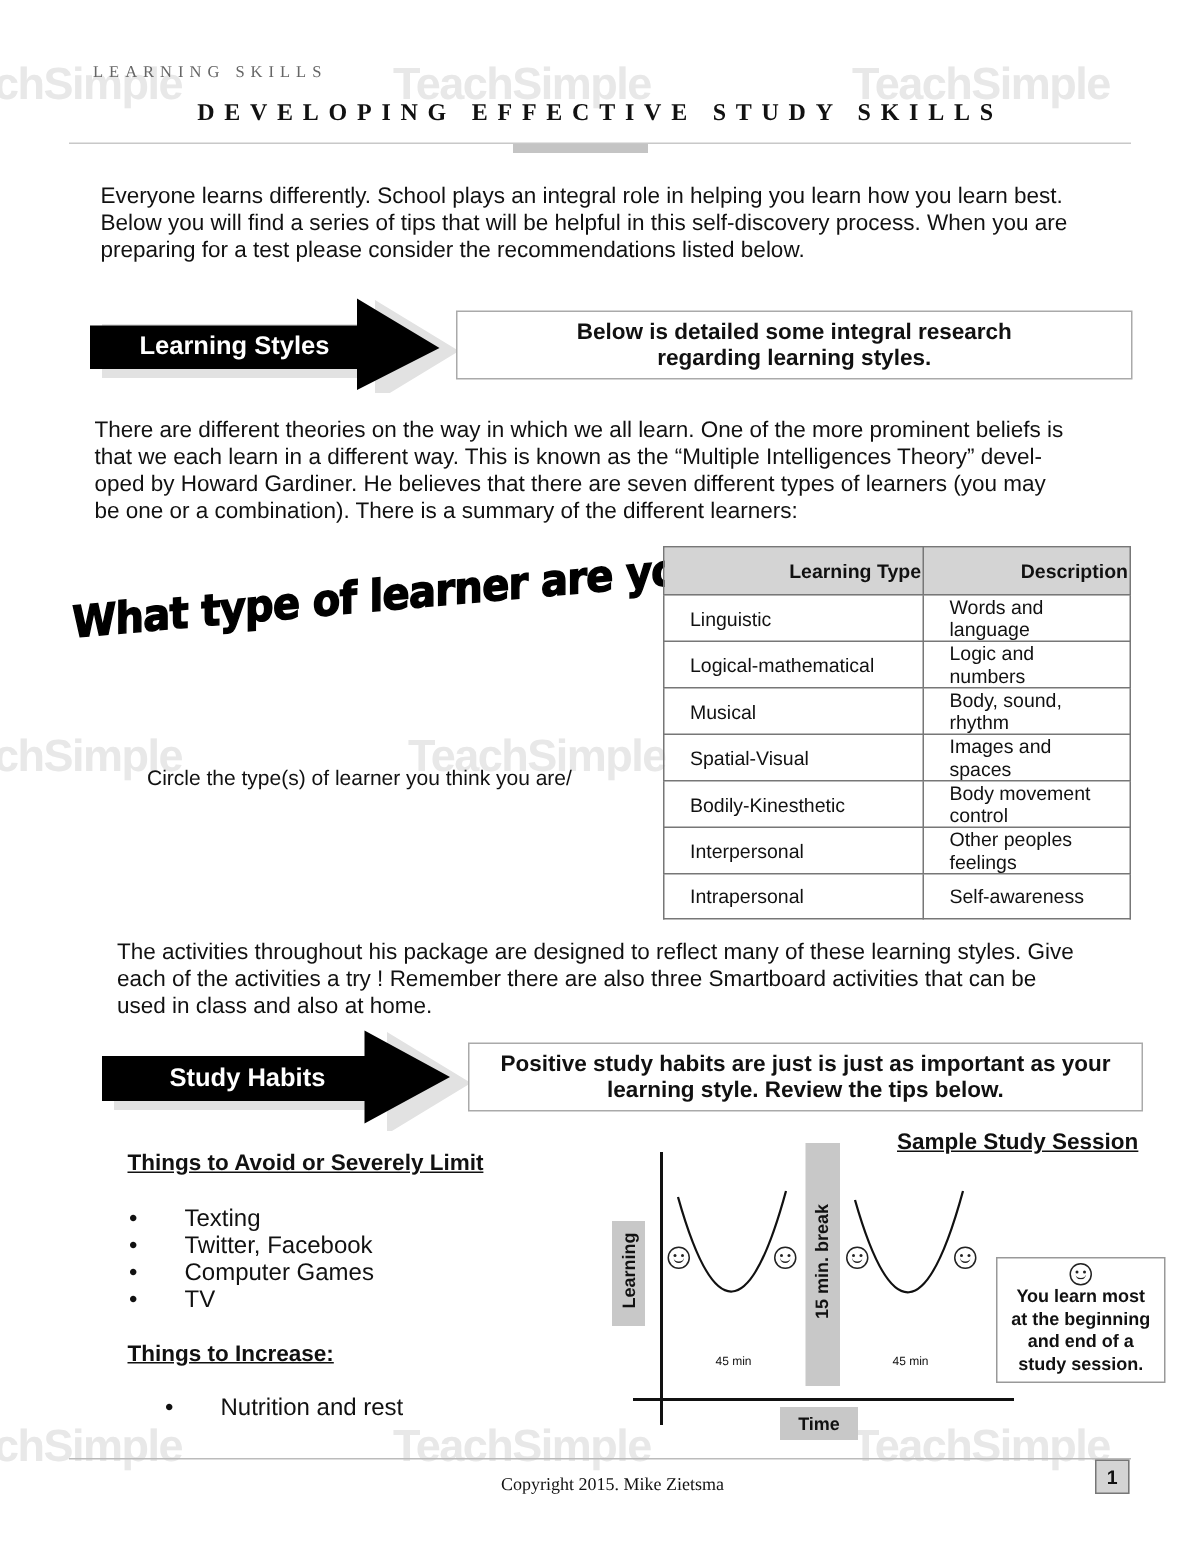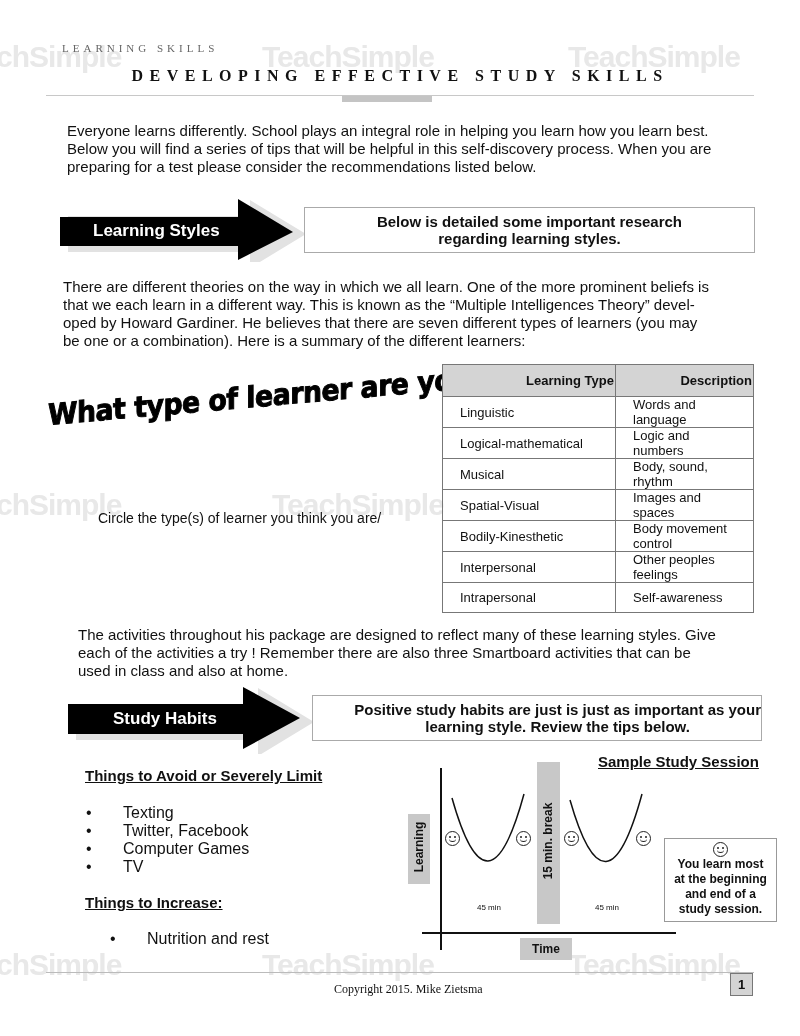--- a/index.html
+++ b/index.html
@@ -61,30 +61,30 @@
 </div>
 
 <svg class="abs arrow" style="left:50px;top:196px;" width="260" height="66">
   <polygon points="14,24 196,24 196,8 252,42 196,76 196,60 14,60" fill="#e2e2e2" transform="translate(4,-4)"></polygon>
   <polygon points="10,21 188,21 188,3 243,36 188,64 188,50 10,50" fill="#000"></polygon>
 </svg>
 <div class="arrow-label" style="left:93px;top:221px;">Learning Styles</div>
 
 <div class="abs callout" style="left:304px;top:207px;width:449px;height:44px;">
   <div>
-    <div>Below is detailed some important research</div>
+    <div>Below is detailed some integral research</div>
     <div>regarding learning styles.</div>
   </div>
 </div>
 
 <div class="abs para" style="left:63px;top:278px;width:710px;">
   <div>There are different theories on the way in which we all learn.  One of the more prominent beliefs is</div>
   <div>that we each learn in a different way.  This is known as the “Multiple Intelligences Theory” devel-</div>
   <div>oped by Howard Gardiner.  He believes that there are seven different types of learners (you may</div>
-  <div>be one or a combination).  Here is a summary of the different learners:</div>
+  <div>be one or a combination).  There is a summary of the different learners:</div>
 </div>
 
 <div class="abs wordart" style="top:398px;">What type of learner are you?</div>
 
 <div class="abs" style="left:98px;top:510px;font-size:14px;z-index:2;">Circle the type(s) of learner you think you are/</div>
 
 <table class="abs lt" style="left:442px;top:364px;width:312px;">
   <thead>
     <tr>
       <th style="width:155px;">Learning Type</th>
@@ -128,21 +128,21 @@
   <div>each of the activities a try !  Remember there are also three Smartboard activities that can be</div>
   <div>used in class and also at home.</div>
 </div>
 
 <svg class="abs arrow" style="left:58px;top:684px;" width="260" height="70">
   <polygon points="14,24 196,24 196,8 252,42 196,76 196,60 14,60" fill="#e2e2e2" transform="translate(4,-4)"></polygon>
   <polygon points="10,20 185,20 185,3 242,34 185,65 185,50 10,50" fill="#000"></polygon>
 </svg>
 <div class="arrow-label" style="left:113px;top:709px;">Study Habits</div>
 
-<div class="abs callout" style="left:312px;top:695px;width:448px;height:44px;justify-content:flex-end;">
+<div class="abs callout" style="left:312px;top:695px;width:448px;height:44px;">
   <div>
     <div>Positive study habits are just is just as important  as your</div>
     <div>learning style.  Review the tips below.</div>
   </div>
 </div>
 
 <div class="abs sect-head" style="left:85px;top:767px;">Things to Avoid or Severely Limit</div>
 <div class="abs" style="left:86px;top:804px;z-index:2;">
   <div class="bul"><span class="dot">•</span><span>Texting</span></div>
   <div class="bul"><span class="dot">•</span><span>Twitter, Facebook</span></div>

